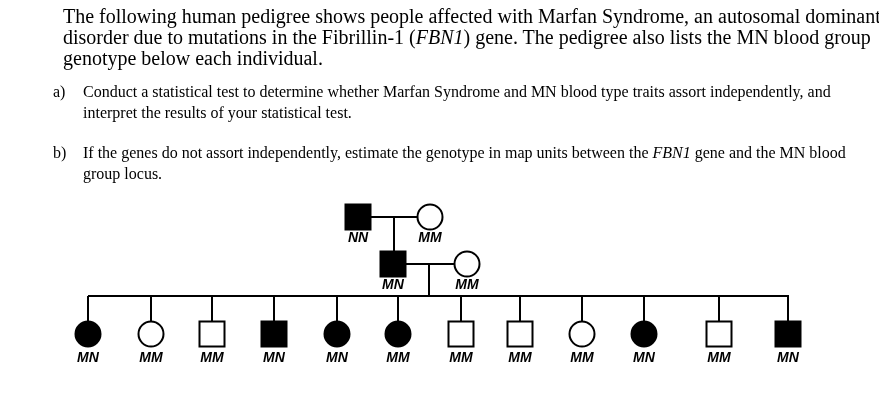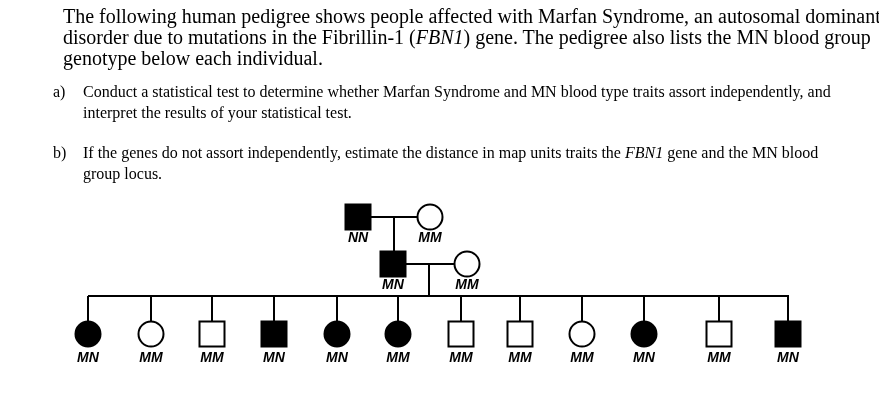--- a/index.html
+++ b/index.html
@@ -108,16 +108,16 @@
 
   <div class="intro"><span>The following human pedigree shows people affected with Marfan Syndrome, an autosomal dominant disorder due to mutations in the Fibrillin-1 (</span><i>FBN1</i><span>) gene. The pedigree also lists the MN blood group genotype below each individual.</span></div>
 
   <div class="qitem" id="question-a">
     <span class="marker">a)</span>
     <span class="qtext"><span>Conduct a statistical test to determine whether Marfan Syndrome and MN blood type traits assort independently, and interpret the results of your statistical test.</span><i></i><span></span></span>
   </div>
 
   <div class="qitem" id="question-b">
     <span class="marker">b)</span>
-    <span class="qtext"><span>If the genes do not assort independently, estimate the distance in map units traits the </span><i>FBN1</i><span> gene and the MN blood group locus.</span></span>
+    <span class="qtext"><span>If the genes do not assort independently, estimate the genotype in map units between the </span><i>FBN1</i><span> gene and the MN blood group locus.</span></span>
   </div>
 
 </div>
 
 </body></html>

